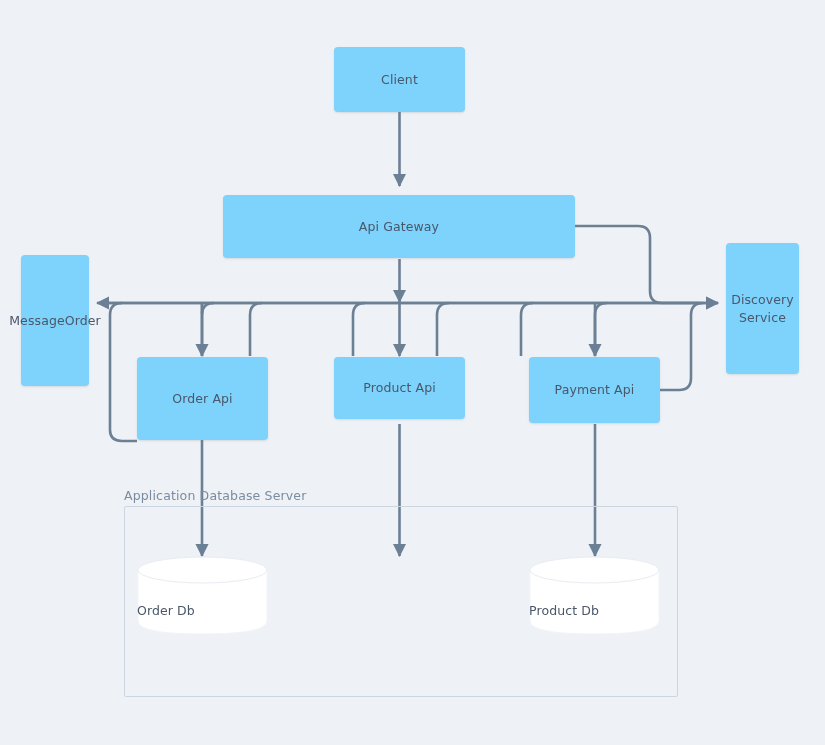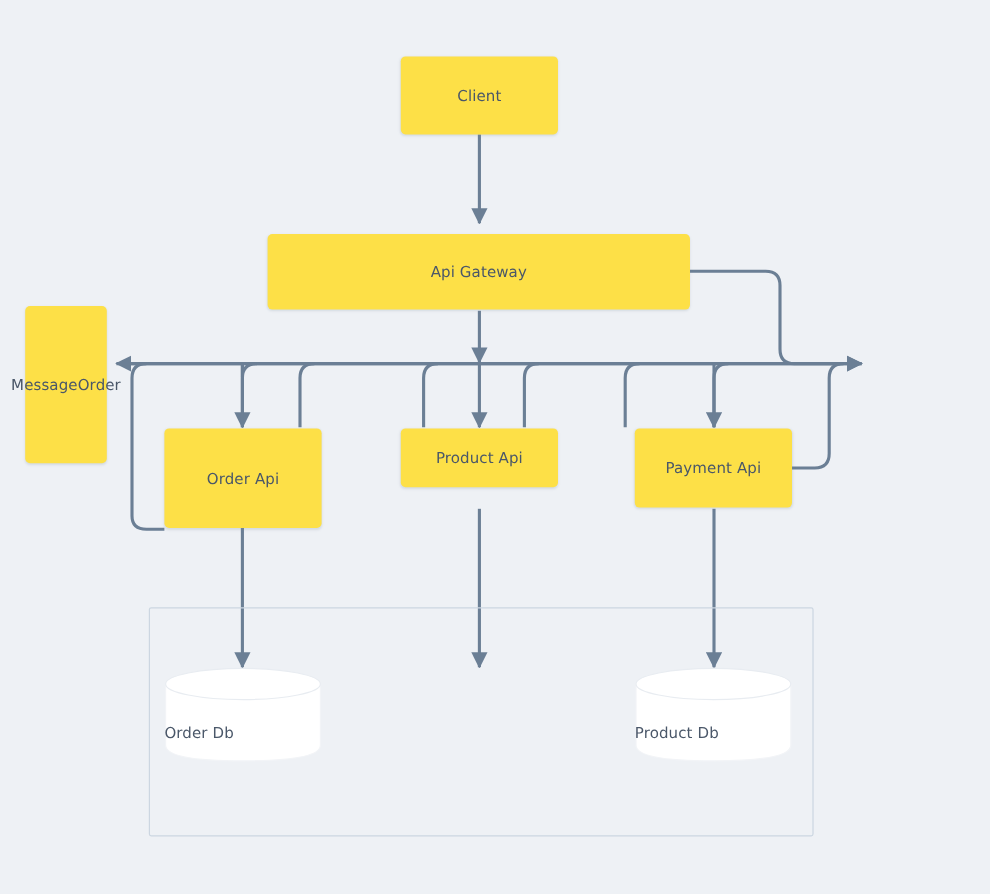--- a/index.html
+++ b/index.html
@@ -8,21 +8,21 @@
     background:#eef1f5;
     font-family:"DejaVu Sans", sans-serif;
     overflow:hidden;
   }
   #canvas{position:relative;width:825px;height:745px;}
 
   svg#wires{position:absolute;left:0;top:0;width:825px;height:745px;}
 
   .node{
     position:absolute;
-    background:#fde047;
+    background:#7dd3fc;
     border-radius:4px;
     box-shadow:0 1px 2px rgba(120,140,160,0.22);
     display:flex;align-items:center;justify-content:center;
     text-align:center;
     color:#4a5769;
     font-size:12.5px;
     line-height:1.42;
     letter-spacing:.1px;
     z-index:3;
   }
@@ -110,34 +110,39 @@
 
   <div class="node" style="left:223px;top:195px;width:352px;height:63px;">
     <span>Api Gateway</span>
   </div>
 
   <div class="node" style="left:21px;top:255px;width:68px;height:131px;">
     <span>Message</span>
     <span>Order</span>
   </div>
 
+  <div class="node" style="left:726px;top:243px;width:73px;height:131px;flex-direction:column;">
+    <span>Discovery</span>
+    <span>Service</span>
+  </div>
 
   <div class="node" style="left:137px;top:357px;width:131px;height:83px;">
     <span>Order Api</span>
   </div>
 
-  <div class="node" style="left:334px;top:357px;width:131px;height:49px;">
+  <div class="node" style="left:334px;top:357px;width:131px;height:62px;">
     <span>Product Api</span>
   </div>
 
   <div class="node" style="left:529px;top:357px;width:131px;height:66px;">
     <span>Payment Api</span>
   </div>
 
   <div class="group-box" style="left:124px;top:506px;width:552px;height:189px;"></div>
+  <div class="group-label" style="left:124px;top:488px;">Application Database Server</div>
 
   <div class="cyl" style="left:137px;top:556px;width:131px;height:79px;">
     <svg class="cyl-svg" width="131" height="79" viewBox="0 0 131 79" xmlns="http://www.w3.org/2000/svg">
       <path d="M 1 14 L 1 65 Q 1 78 65.5 78 Q 130 78 130 65 L 130 14 Z" fill="#ffffff" stroke="#f2f4f7" stroke-width="1"></path>
       <ellipse cx="65.5" cy="14" rx="64.5" ry="13" fill="#ffffff" stroke="#e8ecf1" stroke-width="1"></ellipse>
     </svg>
     <div class="cyl-label" style="top:47px;">Order Db</div>
   </div>
 
 

